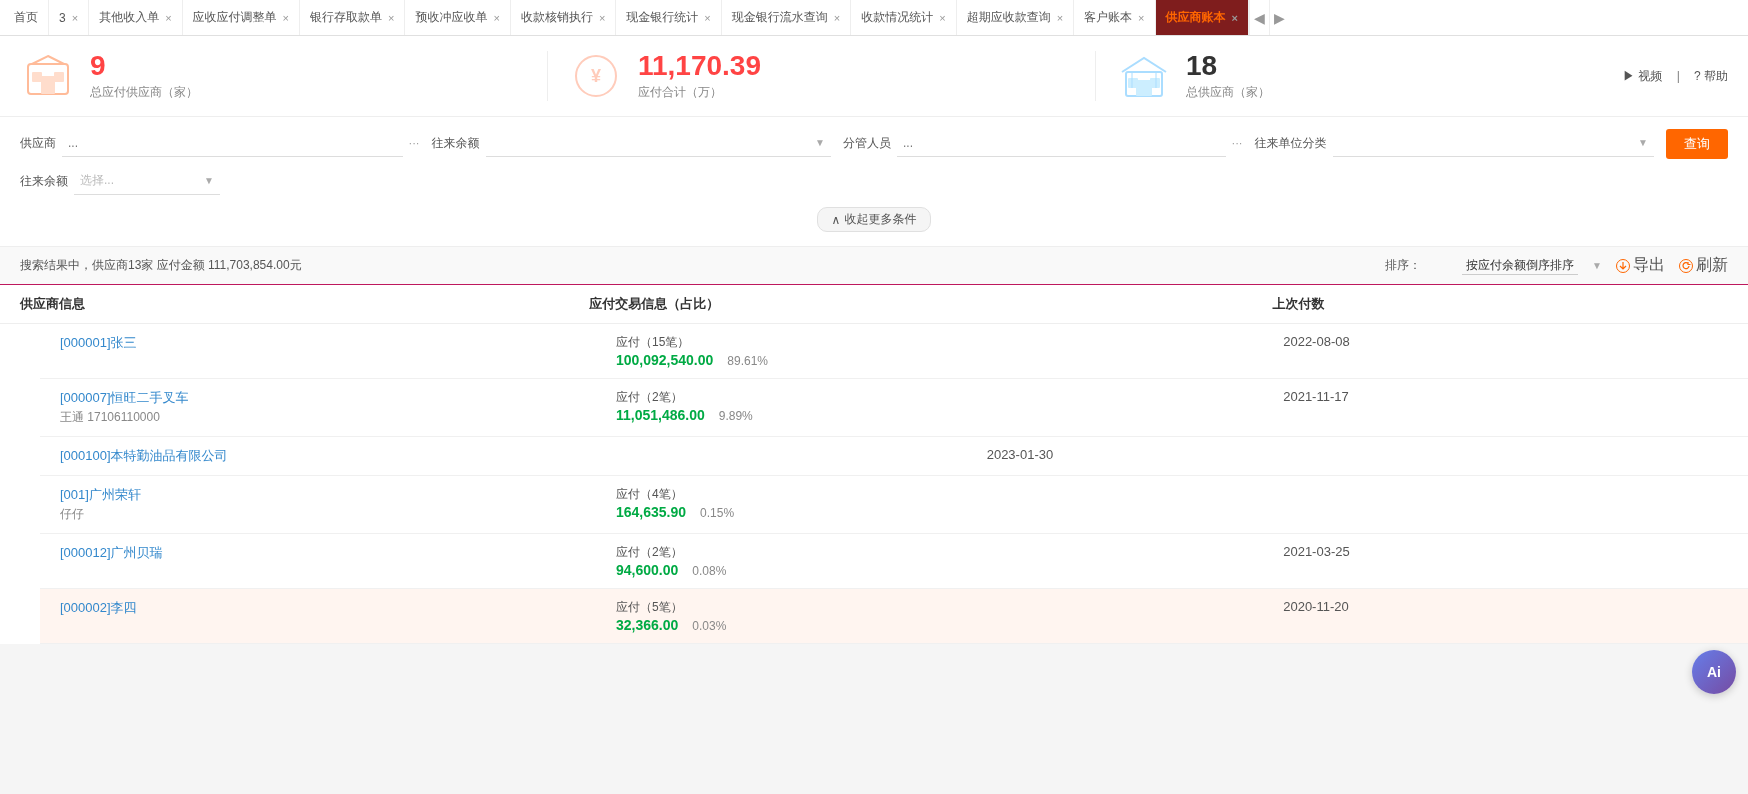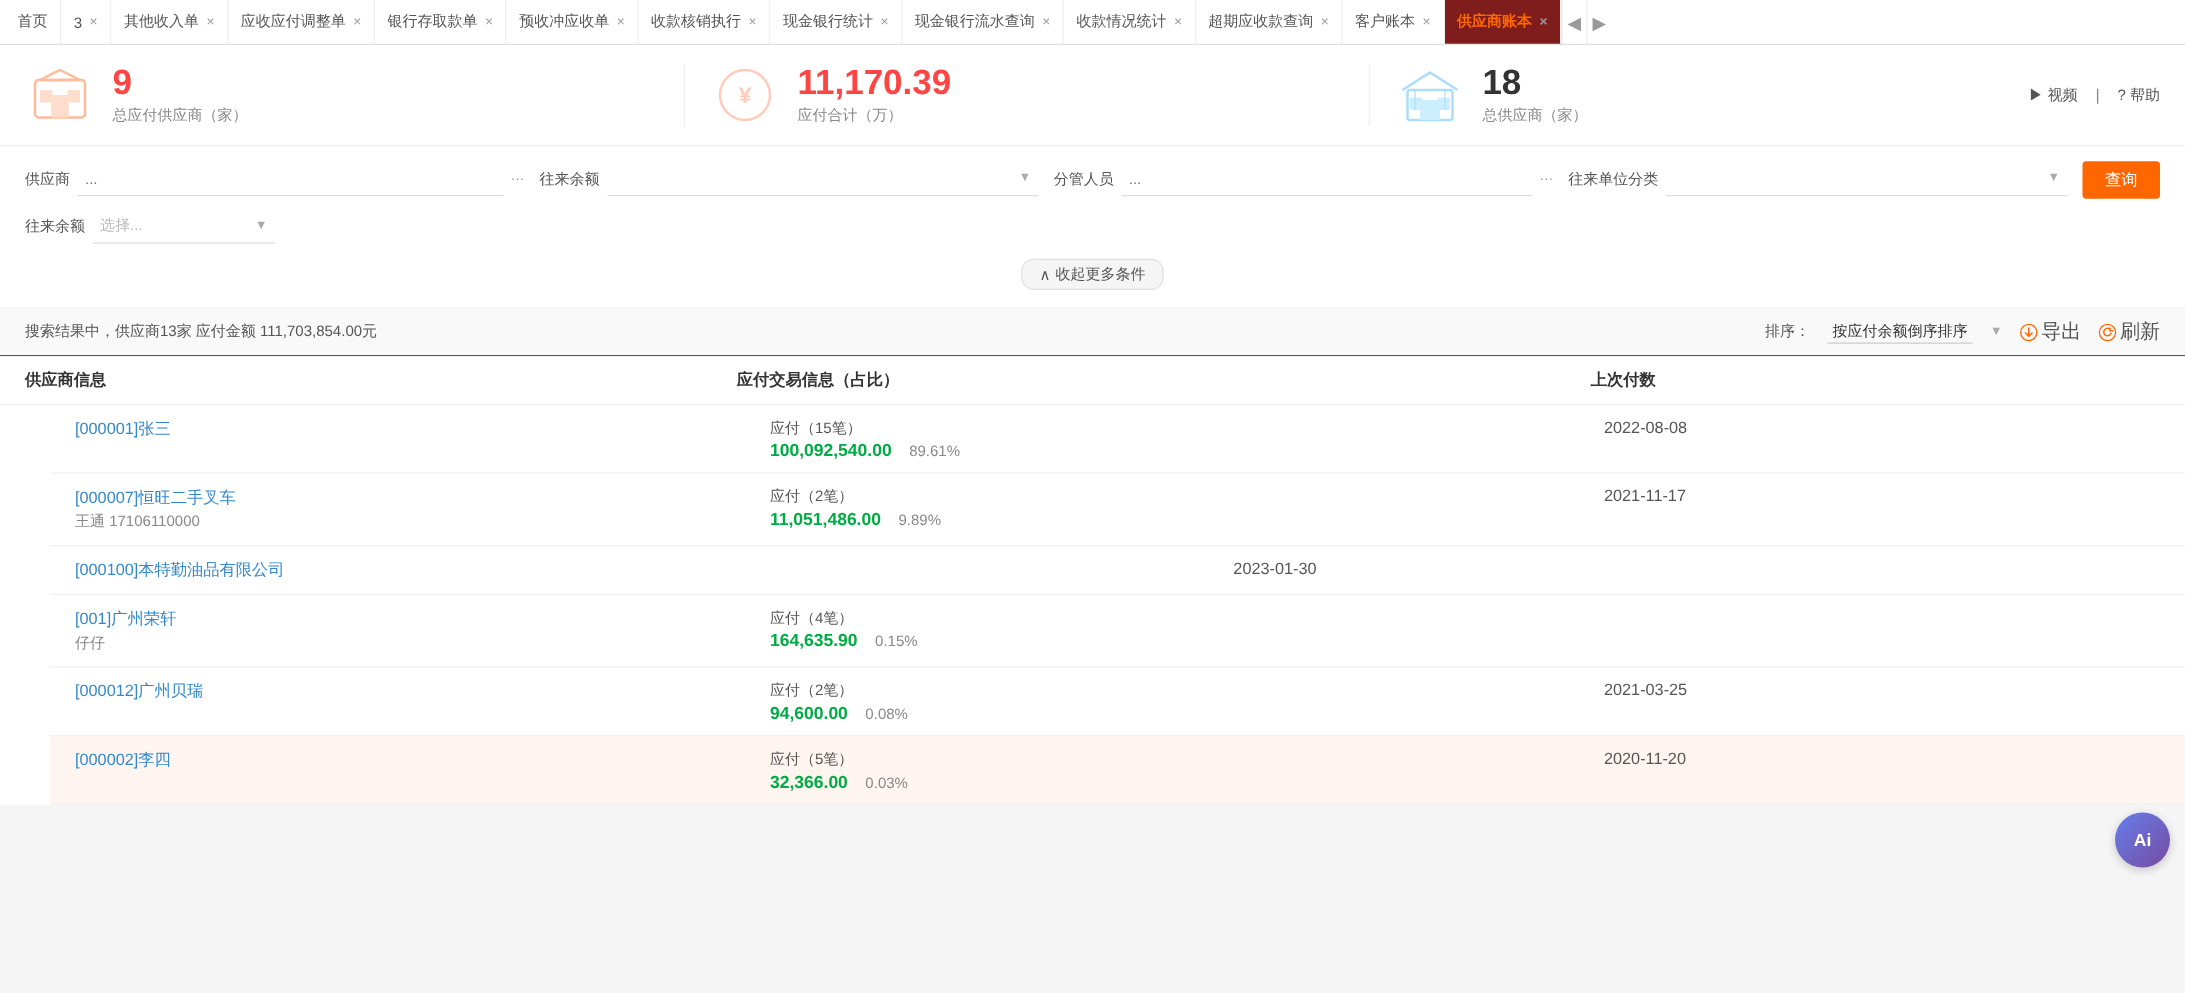--- a/index.html
+++ b/index.html
@@ -191,20 +191,21 @@
       align-items: center;
       gap: 14px;
     }
     .result-bar .sort-label { color: #555; }
     .result-bar .sort-select {
       color: #333;
       font-size: 12px;
       cursor: pointer;
       border-bottom: 1px solid #ccc;
       padding: 0 4px;
+      margin-left: 27px;
     }
     .action-btn {
       display: flex;
       align-items: center;
       gap: 3px;
       font-size: 16px;
       color: #555;
       cursor: pointer;
     }
     .action-btn .icon-circle {

